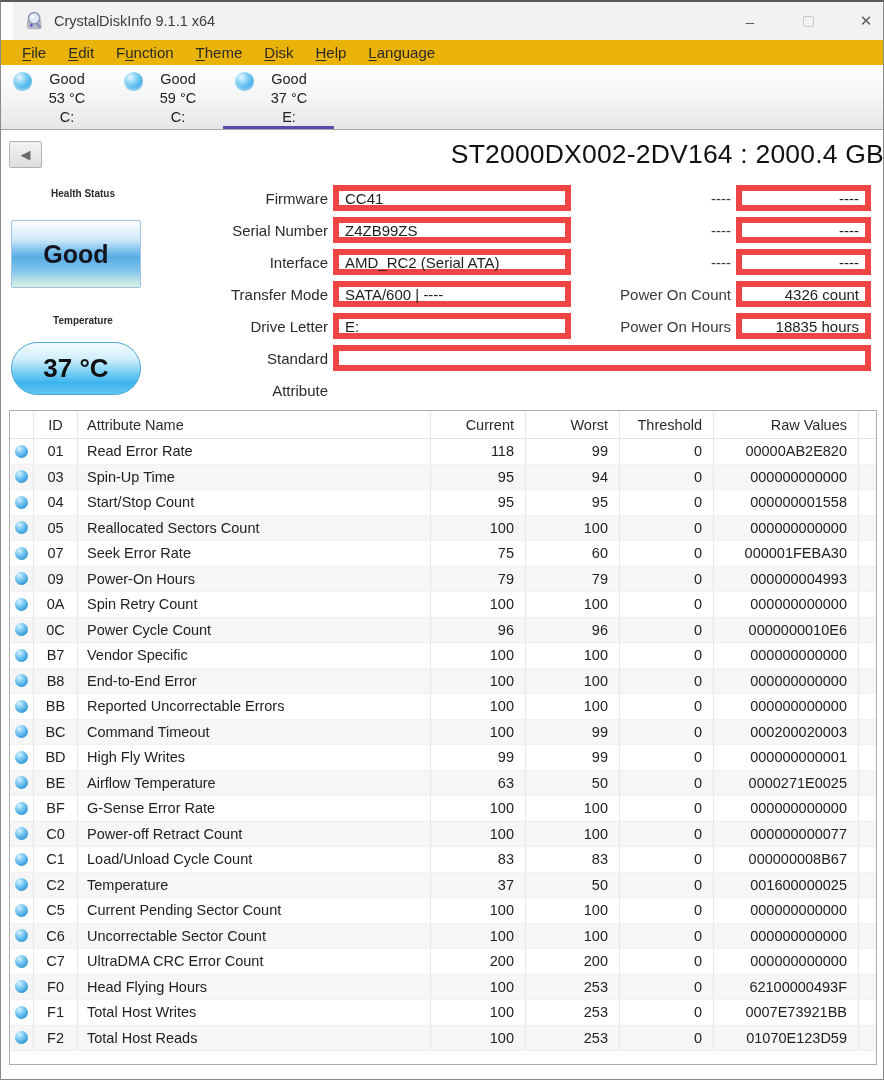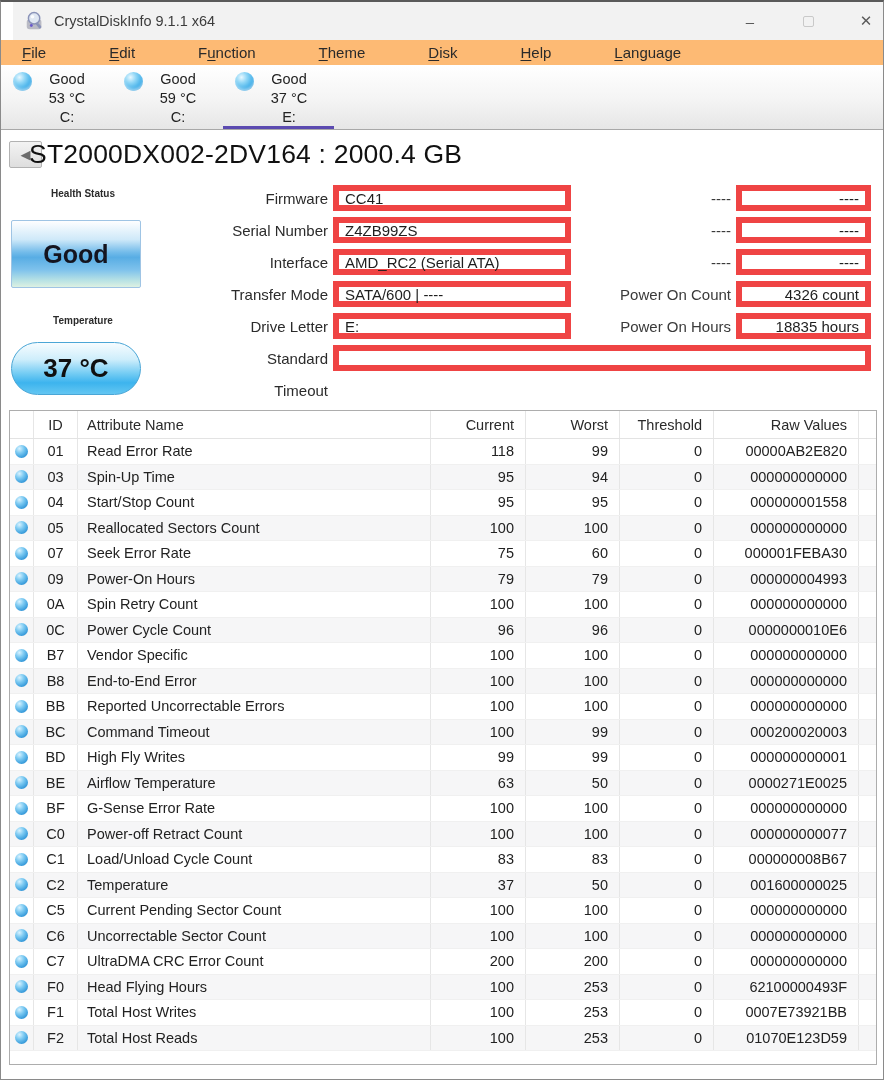--- a/index.html
+++ b/index.html
@@ -21,21 +21,21 @@
   .titlebar-title { margin-left:8px; font-size:14.5px; color:#3c3c3c; }
   .win-controls { position:absolute; right:0; top:0; height:38px; display:flex; }
   .win-btn { width:58px; height:38px; display:flex; align-items:center; justify-content:center;
              font-size:15px; color:#5a5a5a; }
   .win-btn.max { color:#c3c3c3; }
   .max-glyph { width:11px; height:11px; border:1.4px solid #c9c9c9; border-radius:2px; }
 
   
   .menubar {
     position:absolute; left:0; top:38px; width:100%; height:25px;
-    background:#fdba74; display:flex; align-items:center; padding-left:10px;gap:41px;
+    background:#eab308; display:flex; align-items:center; padding-left:10px;
   }
   .menu-item { font-size:15px; color:#2a2a2a; padding:0 11px; cursor:default; }
   .menu-item u { text-decoration:underline; text-underline-offset:2px; }
 
   
   .drive-strip {
     position:absolute; left:0; top:63px; width:100%; height:65px;
     background:linear-gradient(180deg,#ffffff 0%,#f4f4f4 55%,#e6e6e6 100%);
     border-bottom:1px solid #a8a8a8; display:flex;
   }
@@ -52,21 +52,21 @@
   
   .main { position:absolute; left:0; top:129px; width:100%; height:951px; background:#fff; }
 
   .back-btn {
     position:absolute; left:8px; top:10px; width:33px; height:27px;
     background:linear-gradient(#f3f3f3,#dedede); border:1px solid #b2b2b2; border-radius:2px;
     display:flex; align-items:center; justify-content:center; font-size:13px; color:#6b6b6b;
   }
   .model-title {
     position:absolute; left:1px; top:8px; width:100%;
-    text-align:left; font-size:26.5px; color:#111; letter-spacing:.2px;padding-left:27px;
+    text-align:right; font-size:26.5px; color:#111; letter-spacing:.2px;padding-left:27px;
   }
 
   .health-label, .temp-label {
     position:absolute; left:8px; width:148px; text-align:center;
     font-size:10px; color:#2b2b2b;font-weight:bold;
   }
   .health-label { top:57px; }
   .temp-label  { top:184px; }
   .health-btn {
     position:absolute; left:10px; top:89px; width:130px; height:68px;
@@ -211,21 +211,21 @@
         </div>
         <div class="field-row">
           <div class="field-label">Drive Letter</div>
           <div class="field-box">E:</div>
         </div>
         <div class="field-row wide">
           <div class="field-label">Standard</div>
           <div class="field-box"></div>
         </div>
         <div class="field-row wide">
-          <div class="field-label">Timeout</div>
+          <div class="field-label">Attribute</div>
         </div>
       </div>
     <div class="fields-right">
         <div class="field-row">
           <div class="field-label">----</div>
           <div class="field-box">----</div>
         </div>
         <div class="field-row">
           <div class="field-label">----</div>
           <div class="field-box">----</div>

